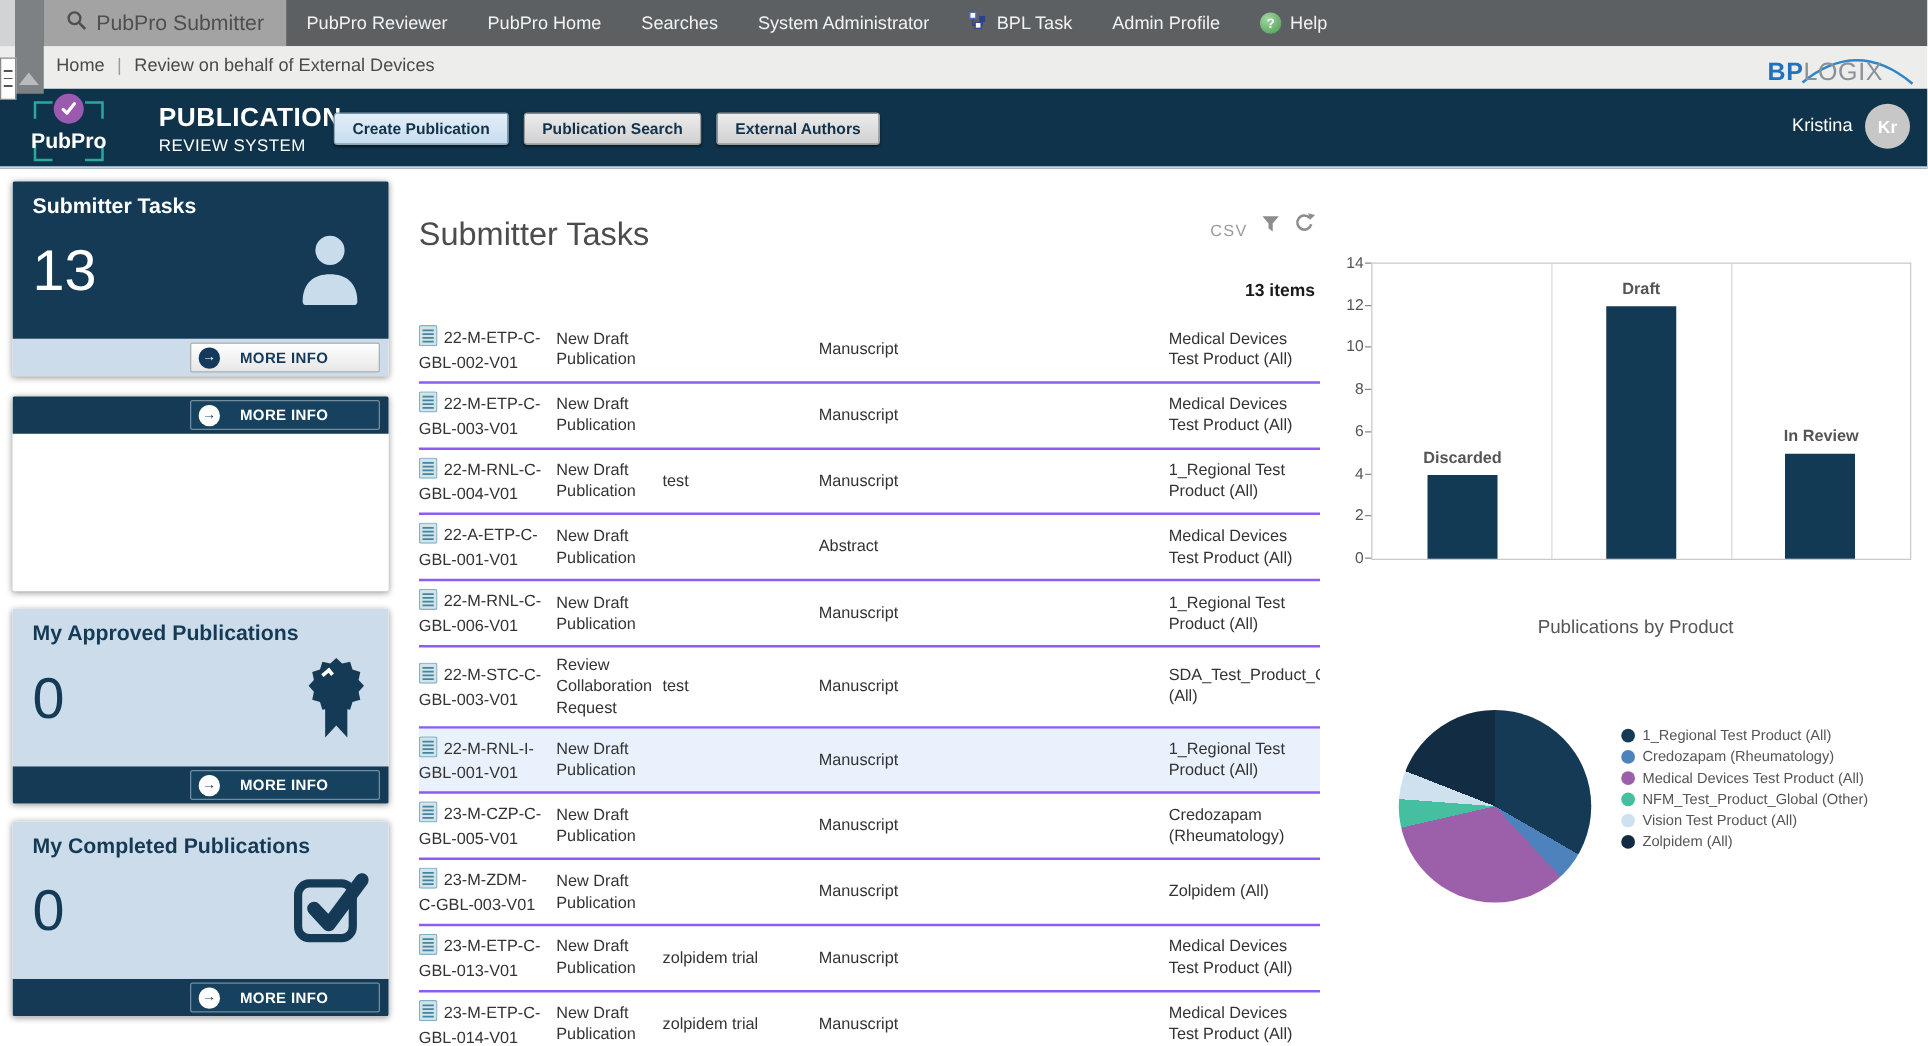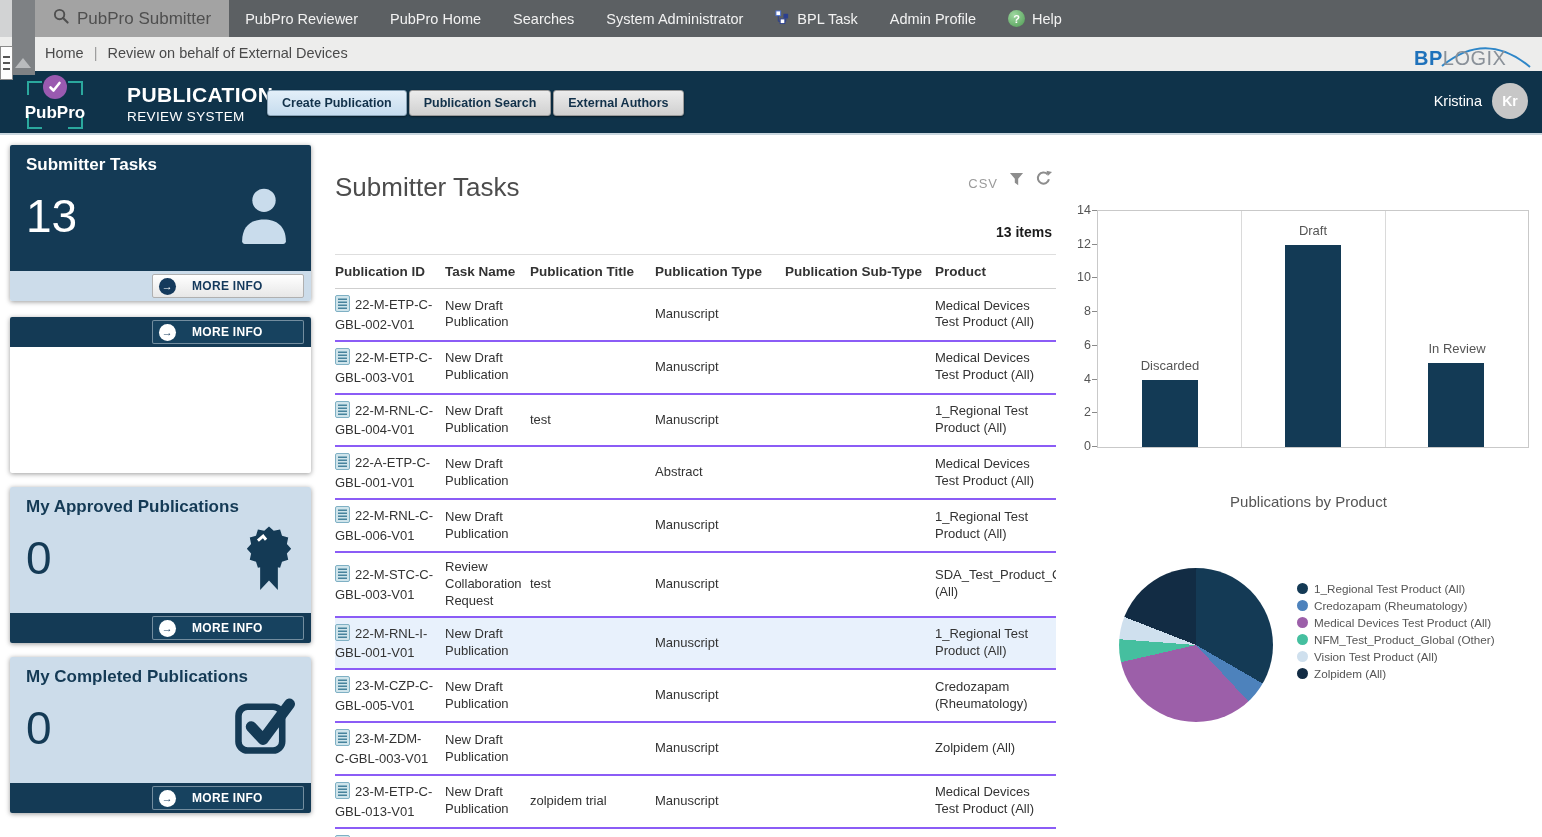--- a/index.html
+++ b/index.html
@@ -32,21 +32,21 @@
 
   
   #appheader { position:absolute; left:0; top:71px; width:1542px; height:64px; background:#0f334a; border-bottom:2px solid #c9d6de; }
   #logo { position:absolute; left:22px; top:5px; width:66px; height:56px; }
   #logo svg.brackets { position:absolute; left:2px; top:2px; }
   #logo .check-circle { position:absolute; left:21px; top:-1px; width:24px; height:24px; border-radius:50%; background:#9a5ab0; display:flex; align-items:center; justify-content:center; }
   #logo .appname { position:absolute; left:0; width:66px; bottom:9px; text-align:center; color:#fff; font-weight:bold; font-size:17px; }
   #headtitle { position:absolute; left:127px; top:12px; color:#fff; }
   #headtitle .l1 { font-size:21px; font-weight:bold; letter-spacing:.4px;text-align:right; }
   #headtitle .l2 { font-size:13.5px; letter-spacing:.4px; margin-top:2px; }
-  #headbuttons { position:absolute; left:267px; top:19px; display:flex; gap:2px; }
+  #headbuttons { position:absolute; left:267px; top:19px; display:flex; gap:12px; }
   .hbtn { height:26px; padding:0 14px; font-family:"Liberation Sans",sans-serif; font-size:12.5px; font-weight:bold; color:#12314a; border-radius:3px; box-shadow:0 1px 2px rgba(0,0,0,.45); cursor:pointer; }
   .hbtn.blue { background:linear-gradient(#e3eff9,#c6dcee); border:1px solid #8aa4b8; }
   .hbtn.gray { background:linear-gradient(#eceiec,#d0d0d0); background:linear-gradient(#ececec,#d0d0d0); border:1px solid #9b9b9b; }
   #headuser { position:absolute; right:14px; top:12px; display:flex; align-items:center; gap:10px; }
   #headuser .uname { color:#fff; font-size:14.5px; }
   #avatar { width:36px; height:36px; border-radius:50%; background:#c7c7c7; color:#fff; font-weight:bold; font-size:14px; display:flex; align-items:center; justify-content:center; }
 
   
   .card { position:absolute; left:10px; width:301px; height:156px; border-radius:2px; box-shadow:0 1px 5px rgba(0,0,0,.4); overflow:hidden; background:#fff; }
   .card .body { position:relative; height:126px; padding:10px 16px; }
@@ -81,21 +81,21 @@
   .trow.hl { background:#e8f1fc; }
   .docicon { display:inline-block; vertical-align:-3px; margin-right:5px; }
 
   
   #chartspanel { position:absolute; left:1075px; top:160px; width:467px; height:677px; }
   .chart-title { position:absolute; left:0; width:467px; text-align:center; font-size:15px; color:#555; }
   #bar-title { top:17px; }
   #bar-box { position:absolute; left:22px; top:50px; width:432px; height:238px; border:1px solid #c9c9c9; background:#fff; }
   .vgrid { position:absolute; top:0; width:1px; height:100%; background:#dadada; }
   .bar { position:absolute; bottom:0; width:56px; background:#133a55; }
-  .bar-label { position:absolute; width:144px; text-align:center; font-size:13px; color:#555; }
+  .bar-label { position:absolute; width:144px; text-align:center; font-size:13px; color:#555;font-weight:bold; }
   .ytick-label { position:absolute; right:451px; width:30px; text-align:right; font-size:12.5px; color:#555; }
   .ytick-mark { position:absolute; width:5px; height:1px; background:#8a8a8a; left:17px; }
   #pie-title { top:333px; }
   #pie { position:absolute; left:44px; top:408px; width:154px; height:154px; border-radius:50%; }
   #pie-legend { position:absolute; left:222px; top:420px; }
   .leg-item { display:flex; align-items:center; gap:6px; font-size:11.7px; color:#555; line-height:17px; white-space:nowrap; }
   .leg-dot { width:11px; height:11px; border-radius:50%; flex:0 0 11px; }
 </style>
 </head>
 <body>
@@ -267,28 +267,20 @@
     </span>
     <span>
       <svg width="17" height="17" viewBox="0 0 20 20">
           <path d="M16.4 11a6.6 6.6 0 1 1-1.6-6" fill="none" stroke="#8d8d8d" stroke-width="2.4"></path>
           <polygon points="13.6,0.8 20,2.4 15,7.2" fill="#8d8d8d"></polygon>
         </svg>
     </span>
   </div>
   <div id="items-count">13 items</div>
   <div id="ptable">
-    <div id="thead">
-        <div>Publication ID</div>
-        <div>Task Name</div>
-        <div>Publication Title</div>
-        <div>Publication Type</div>
-        <div>Publication Sub-Type</div>
-        <div>Product</div>
-      </div>
     <div id="tbody">
         <div class="trow">
           <div><span class="docicon"><svg width="15" height="17" viewBox="0 0 15 17">
                 <rect x="0.5" y="0.5" width="14" height="16" rx="1.5" fill="#cfe4eb" stroke="#7fb0c4"></rect>
                 <g stroke="#47839d" stroke-width="1.4">
                   <path d="M3 4.2h9M3 7.2h9M3 10.2h9M3 13.2h9"></path>
                 </g>
               </svg></span>22-M-ETP-C-GBL-002-V01</div>
           <div>New Draft Publication</div>
           <div></div>

